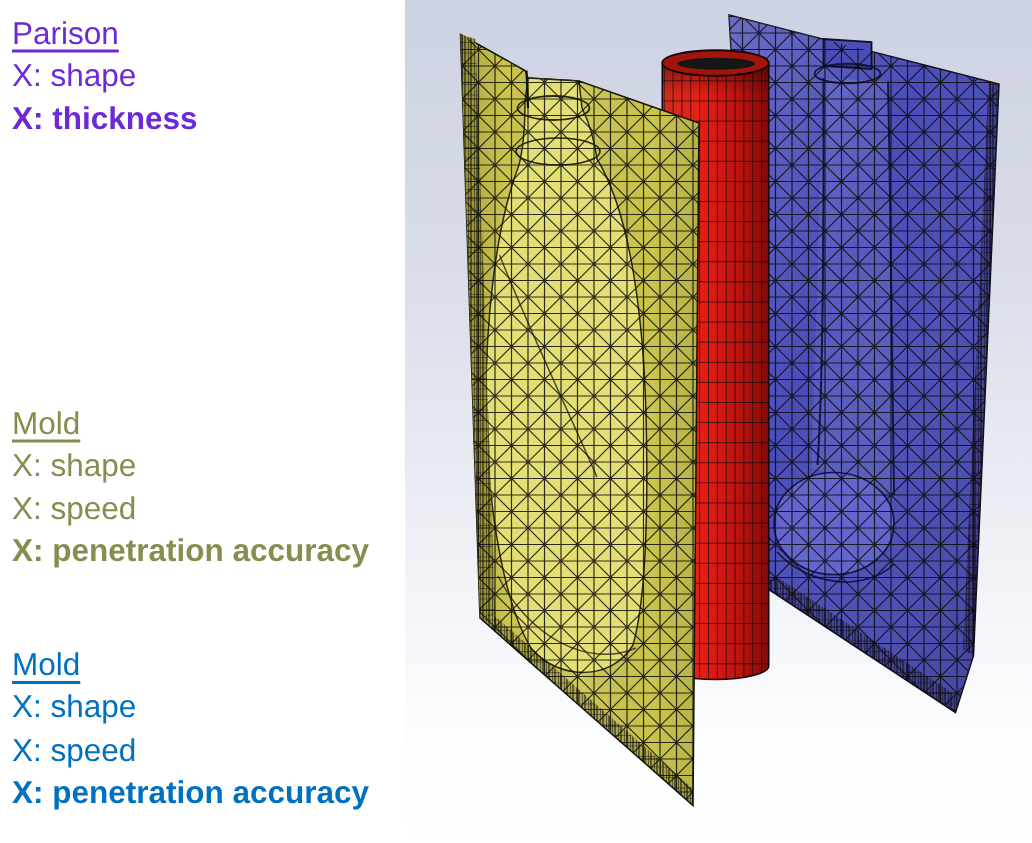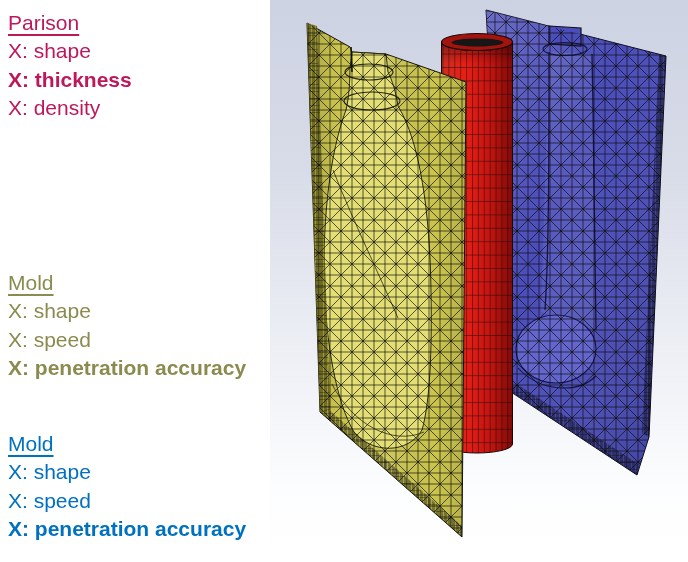--- a/index.html
+++ b/index.html
@@ -17,25 +17,24 @@
   .viewport{position:absolute;left:270px;top:0;width:418px;height:562px;}
   svg{display:block;}
 </style>
 </head>
 <body>
 
 <div class="stage">
 
   <div class="text-panel">
 
-    <div class="param-group g0" style="color: #be185d;">
+    <div class="param-group g0" style="color: #6d28d9;">
       <div class="line group-title">Parison</div>
       <div class="line">X: shape</div>
       <div class="line bold">X: thickness</div>
-      <div class="line">X: density</div>
     </div>
 
     <div class="param-group g1" style="color: rgb(139, 139, 80);">
       <div class="line group-title">Mold</div>
       <div class="line">X: shape</div>
       <div class="line">X: speed</div>
       <div class="line bold">X: penetration accuracy</div>
     </div>
 
     <div class="param-group g2" style="color: rgb(0, 112, 192);">

